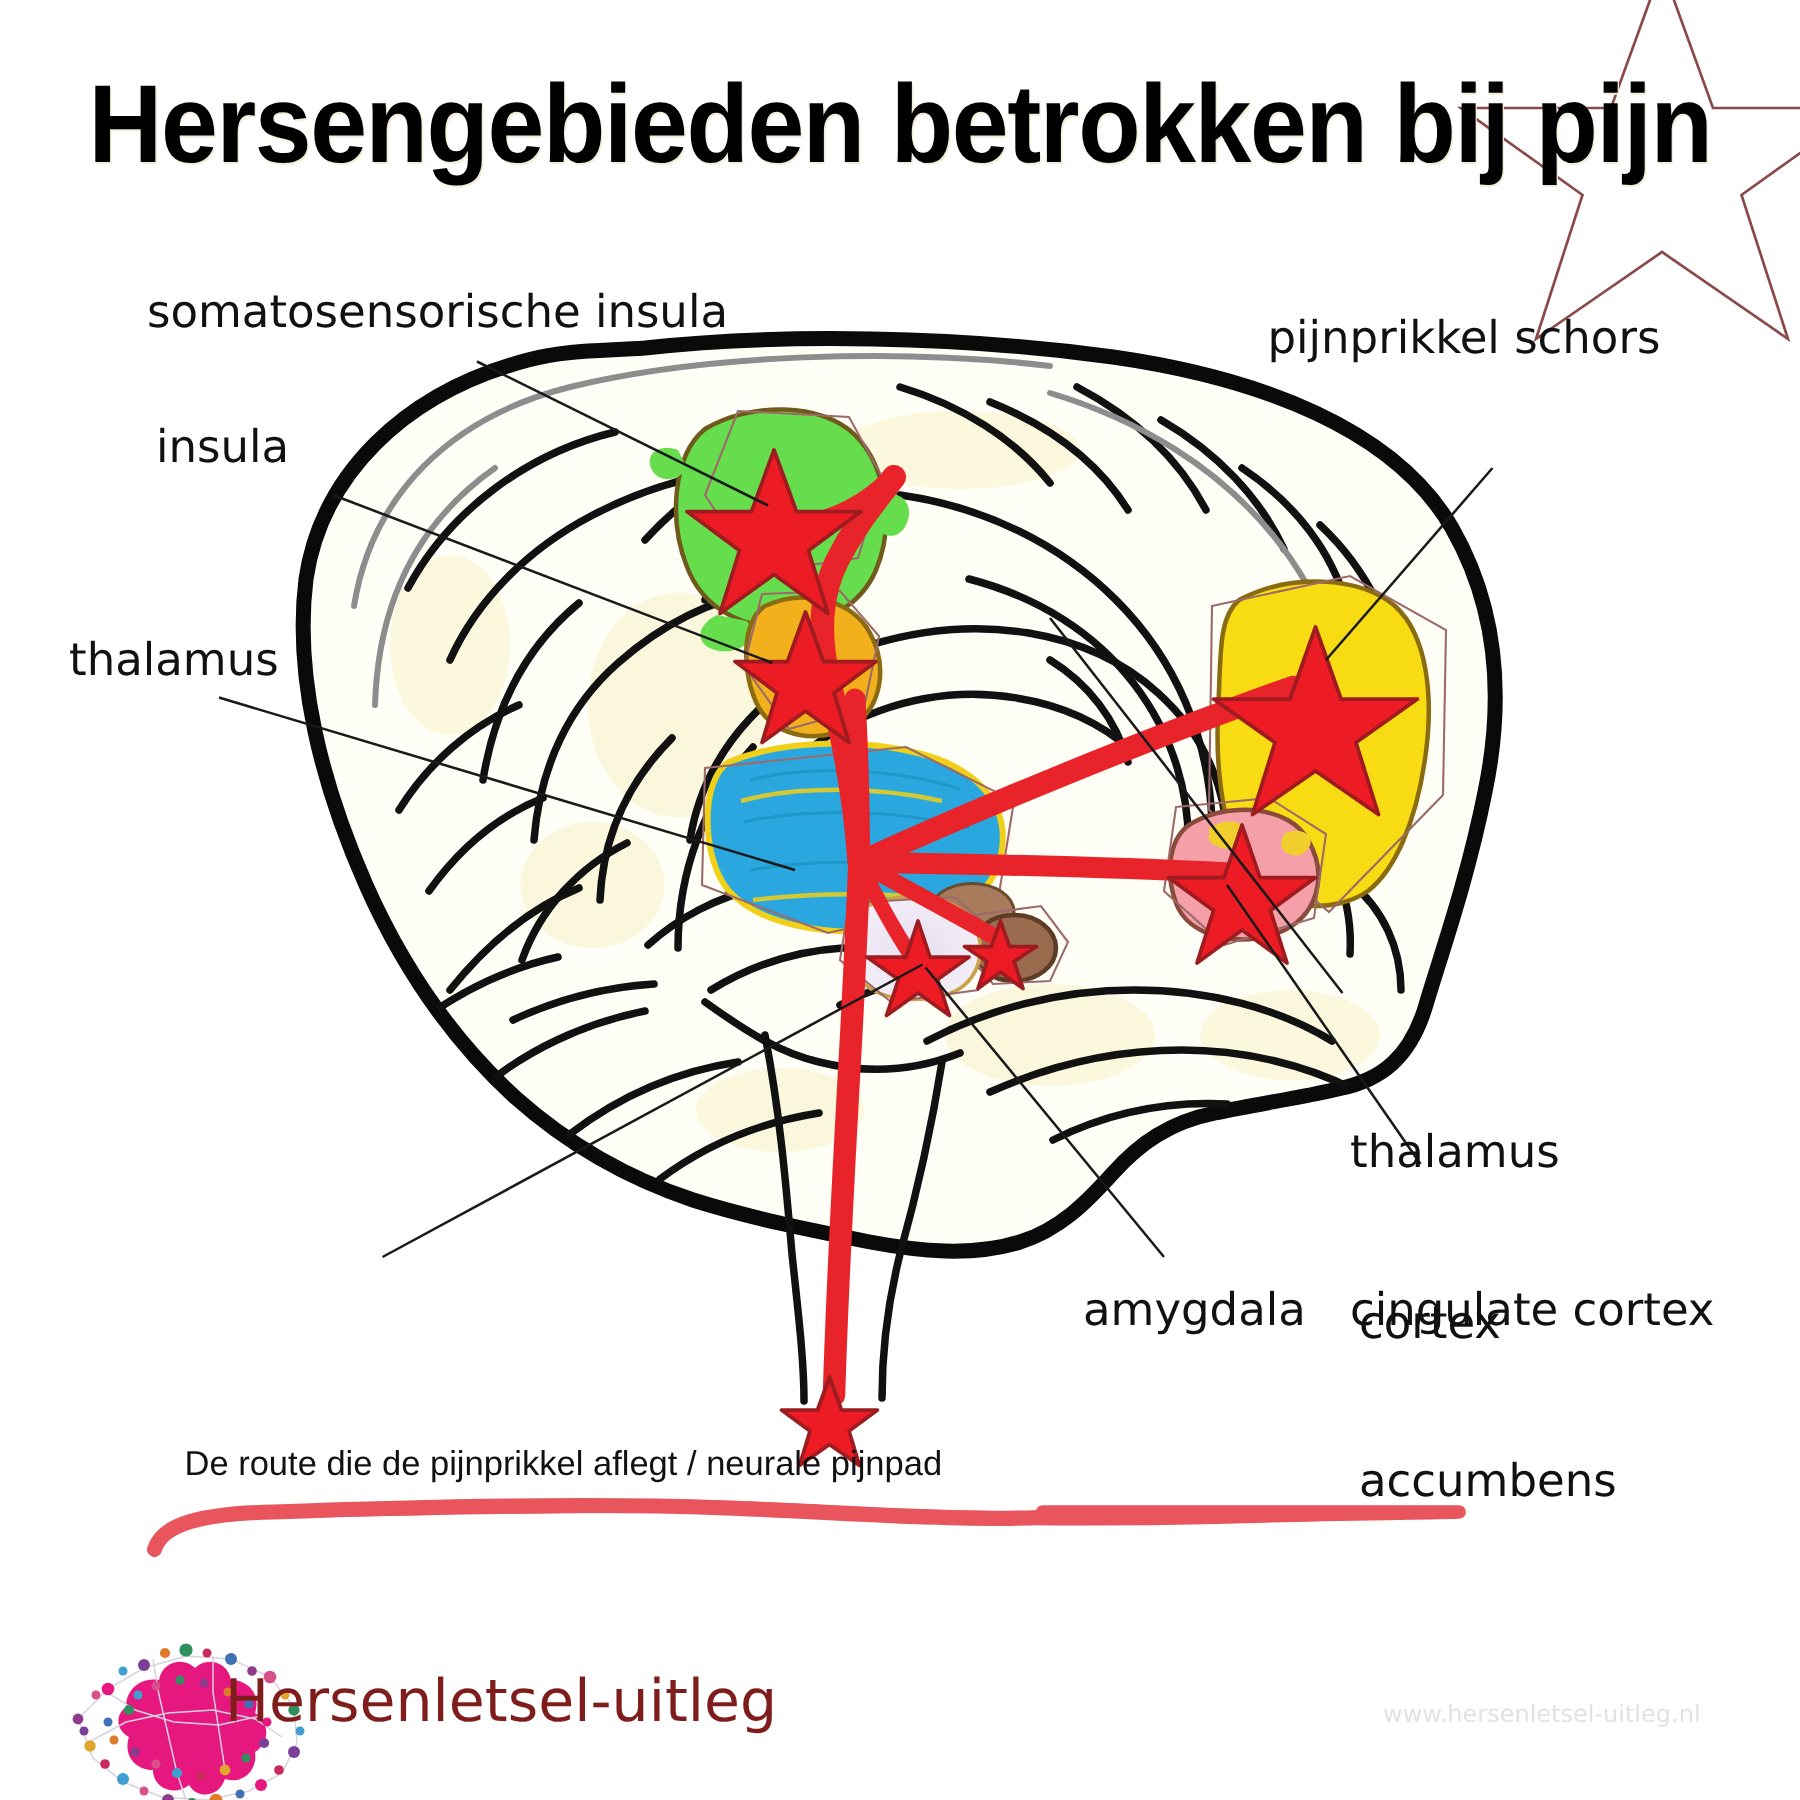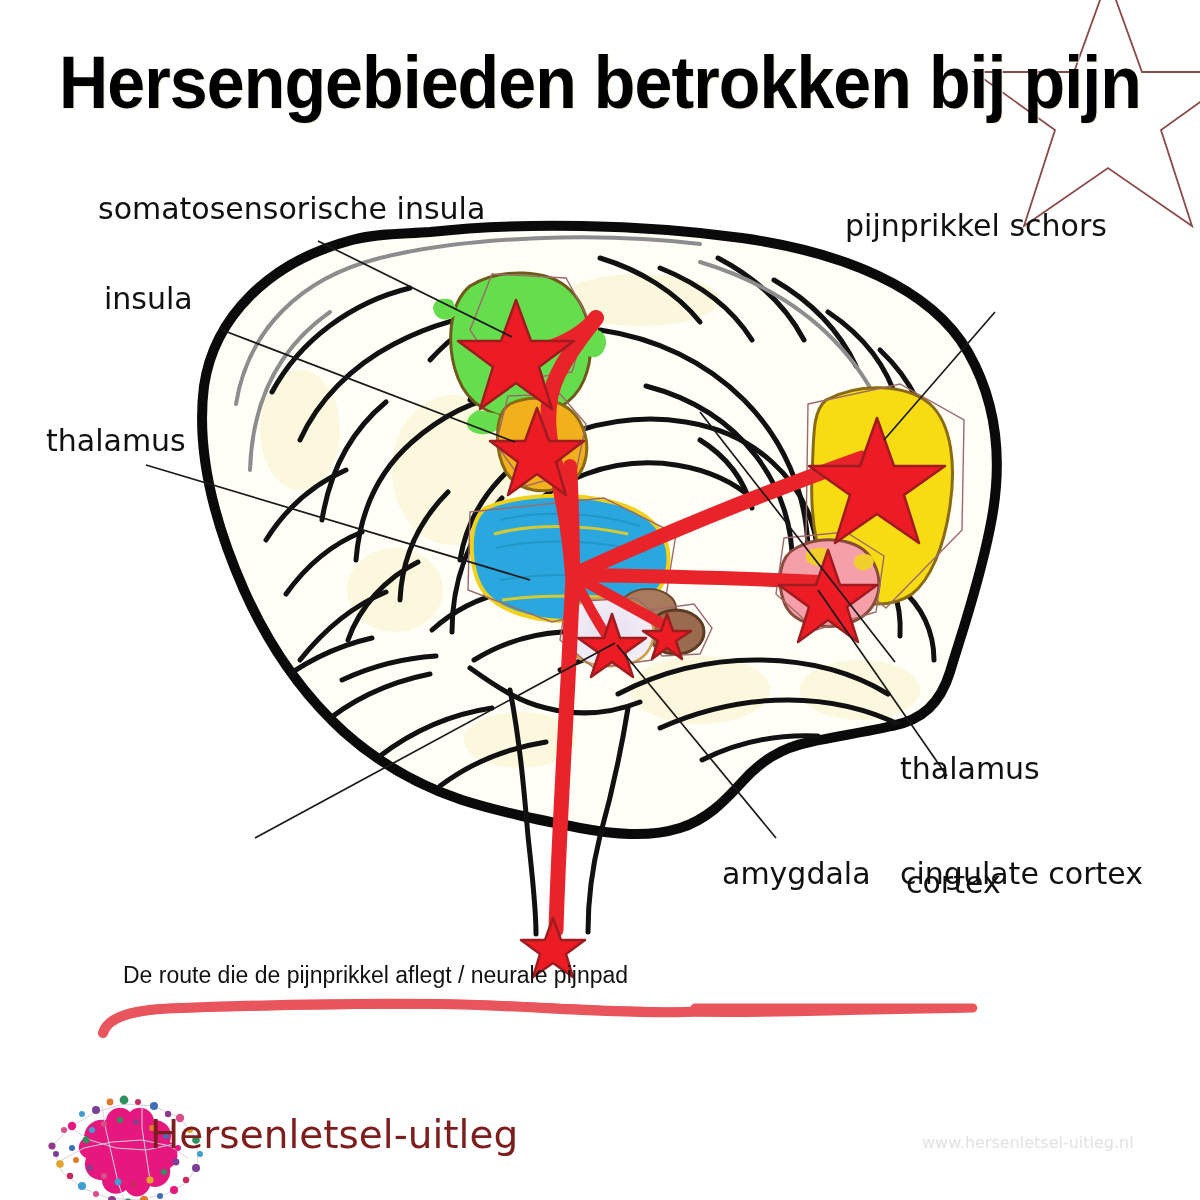--- a/index.html
+++ b/index.html
@@ -265,20 +265,21 @@
   <div class="lbl" style="left:12px;top:424px;margin-left:34px;">thalamus</div>
   <div class="lbl" style="left:845px;top:209px;">pijnprikkel schors</div>
 
   <div class="lbl two" style="left:900px;top:681px;">
     <div>thalamus</div>
     <div>cingulate cortex</div>
   </div>
 
   <div class="lbl two" style="left:906px;top:795px;">
     <div>cortex</div>
+    <div>accumbens</div>
   </div>
 
   <div class="lbl" style="left:722px;top:857px;">amygdala</div>
 
   <div id="caption">De route die de pijnprikkel aflegt / neurale pijnpad</div>
   <svg viewBox="0 0 1200 1200" style="z-index:7;">
     <path d="M103,1033 C108,1016 134,1009 182,1008 C260,1006 360,1004 432,1004
              C500,1004 548,1008 600,1010 C672,1013 760,1013 830,1011
              C892,1009 940,1009 972,1008 C990,1008 698,1008 695,1008" fill="none" stroke="#e8555c" stroke-width="9" stroke-linecap="round" transform="translate(0,0) scale(1,1)"></path>
     <path d="M103,1033 C108,1016 134,1009 182,1008 C262,1005 366,1003 438,1004

